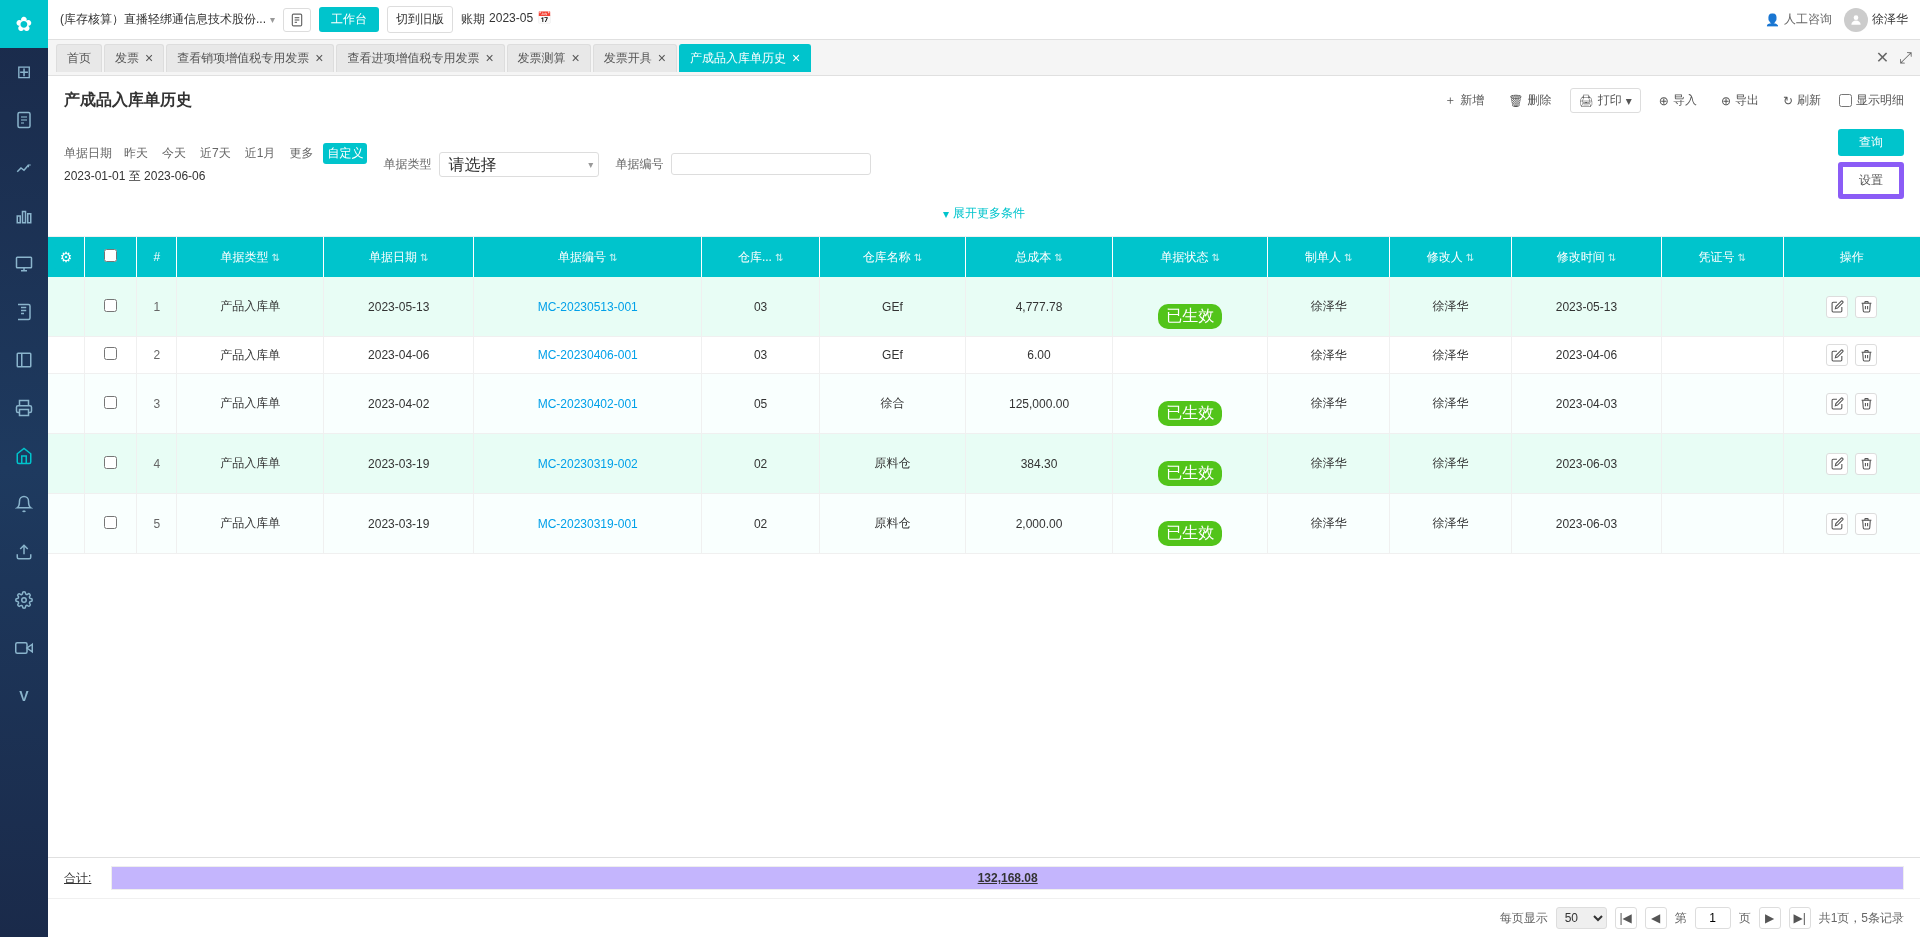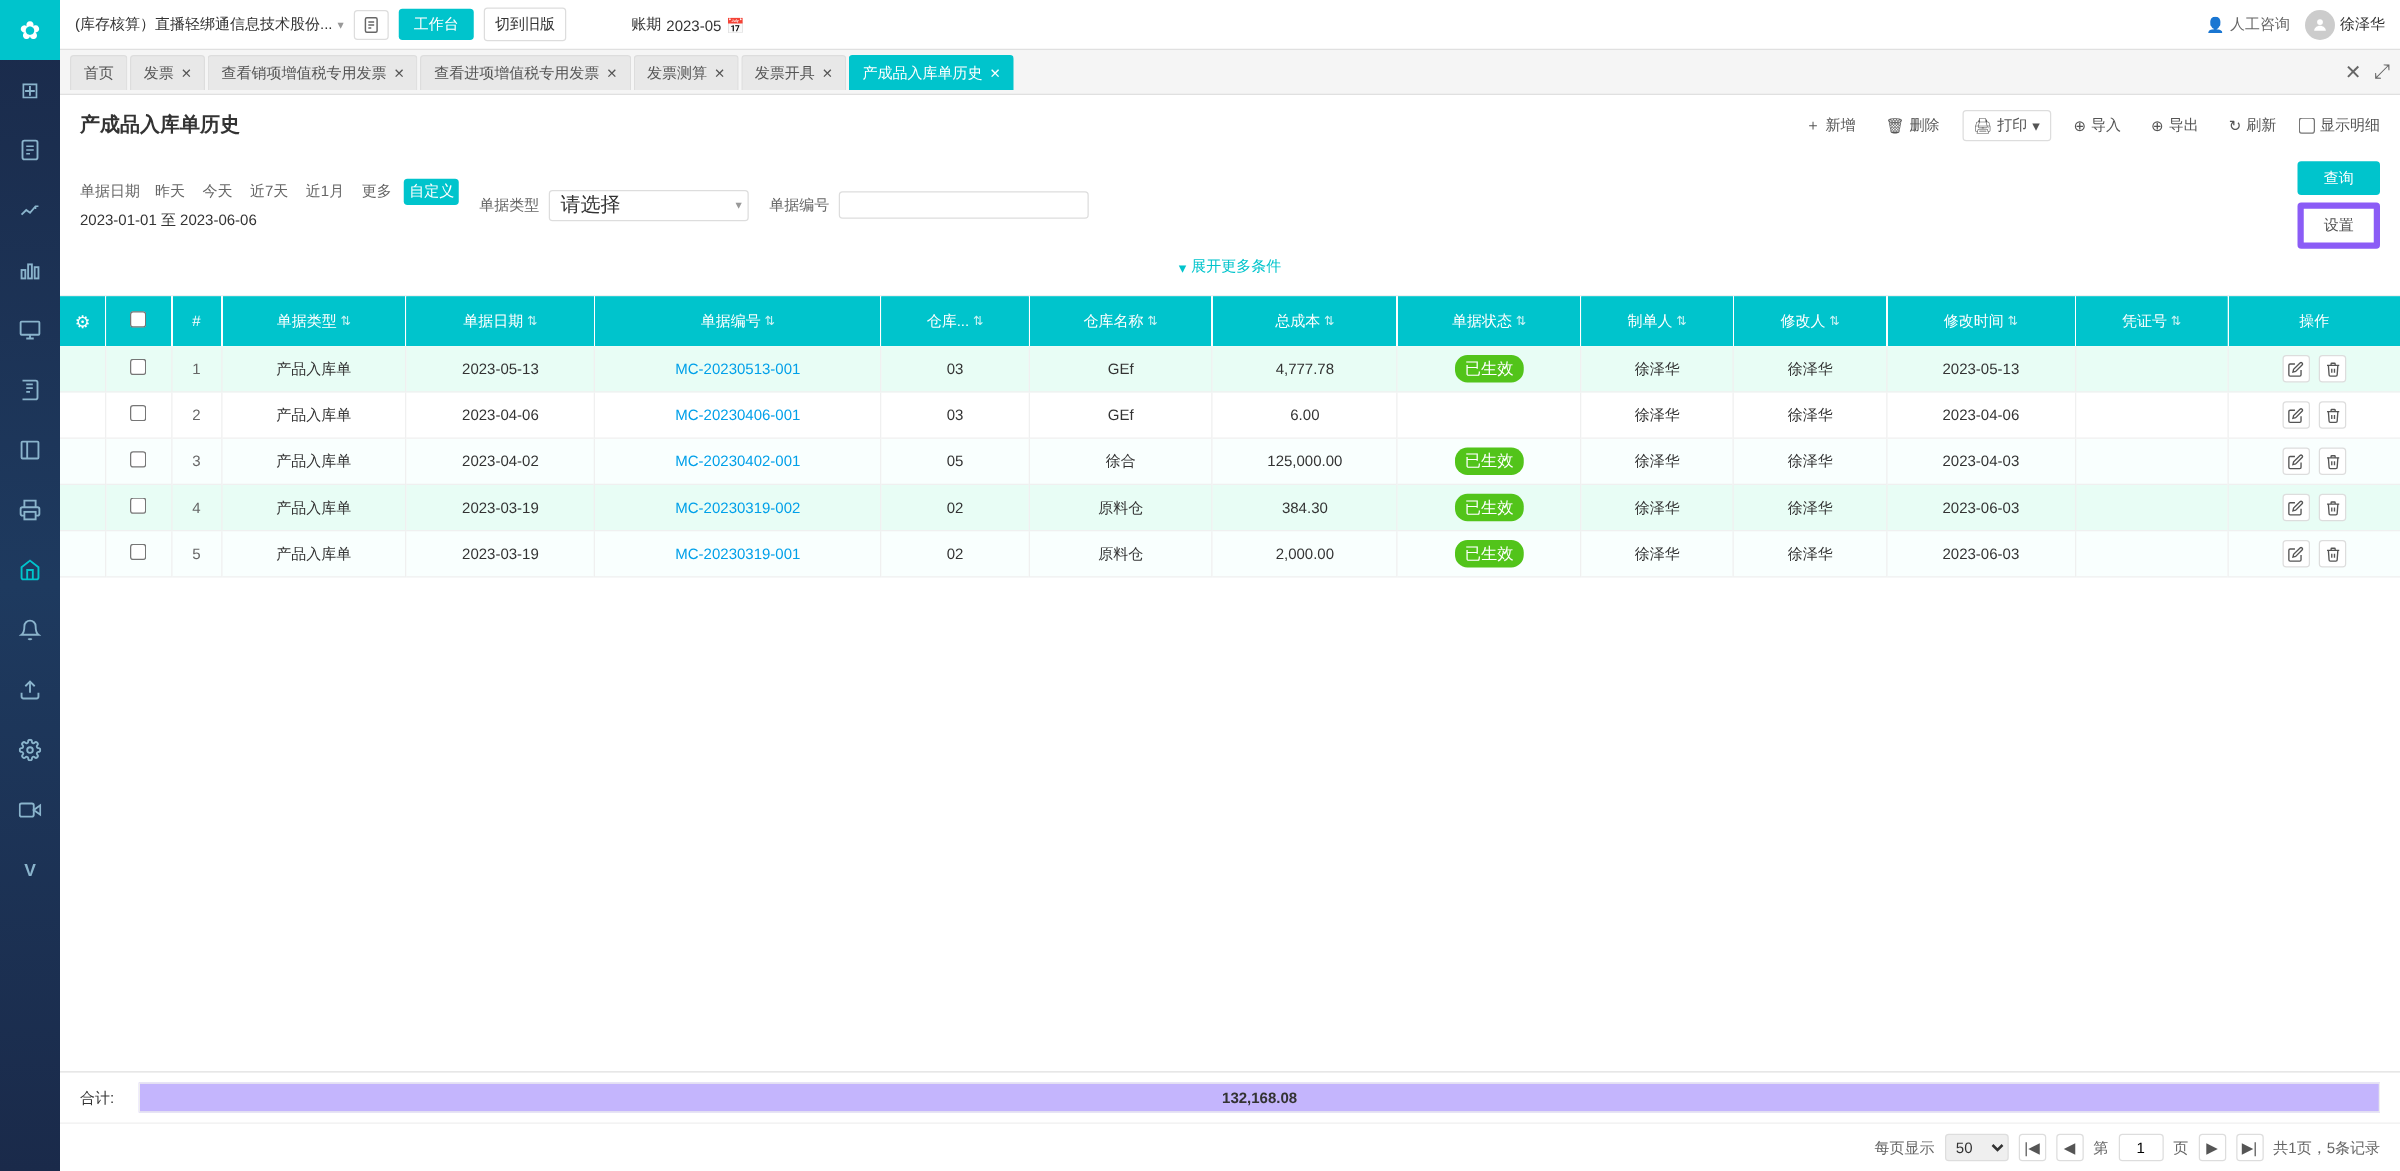--- a/index.html
+++ b/index.html
@@ -105,23 +105,22 @@
       padding: 4px 8px;
       font-size: 12px;
       cursor: pointer;
       color: #333;
       white-space: nowrap;
     }
     .topbar-period {
       font-size: 12px;
       color: #333;
       display: flex;
-      align-items: flex-end;
+      align-items: flex-start;
       gap: 4px;
-      margin-left: 44px;
     }
     .topbar-right {
       margin-left: auto;
       display: flex;
       align-items: center;
       gap: 12px;
     }
     .topbar-help {
       font-size: 12px;
       color: #666;
@@ -388,22 +387,23 @@
       white-space: nowrap;
     }
     tbody td:last-child { border-right: none; }
     .row-num { color: #666; }
     .checkbox-cell input[type="checkbox"] { cursor: pointer; }
     .link-text { color: #00a0e9; cursor: pointer; text-decoration: none; }
     .status-badge {
       display: inline-block;
       padding: 2px 8px;
       border-radius: 10px;
-      font-size: 13px;
+      font-size: 16px;
       color: white;
+      margin-top: 20px;
     }
     .status-active { background: #52c41a; }
     .op-btn {
       display: inline-flex;
       align-items: center;
       justify-content: center;
       width: 22px;
       height: 22px;
       border: 1px solid #ddd;
       border-radius: 3px;
@@ -423,20 +423,21 @@
       flex-shrink: 0;
       background: white;
       border-top: 1px solid #e0e0e0;
     }
     .total-row {
       display: flex;
       align-items: center;
       padding: 8px 16px;
       border-bottom: 1px solid #f0f0f0;
       gap: 20px;
+      text-decoration: underline;
     }
     .total-label { font-size: 12px; color: #333; }
     .total-value { font-size: 12px; color: #333; font-weight: bold; }
     .pagination {
       display: flex;
       align-items: center;
       justify-content: flex-end;
       padding: 8px 16px;
       gap: 8px;
     }

